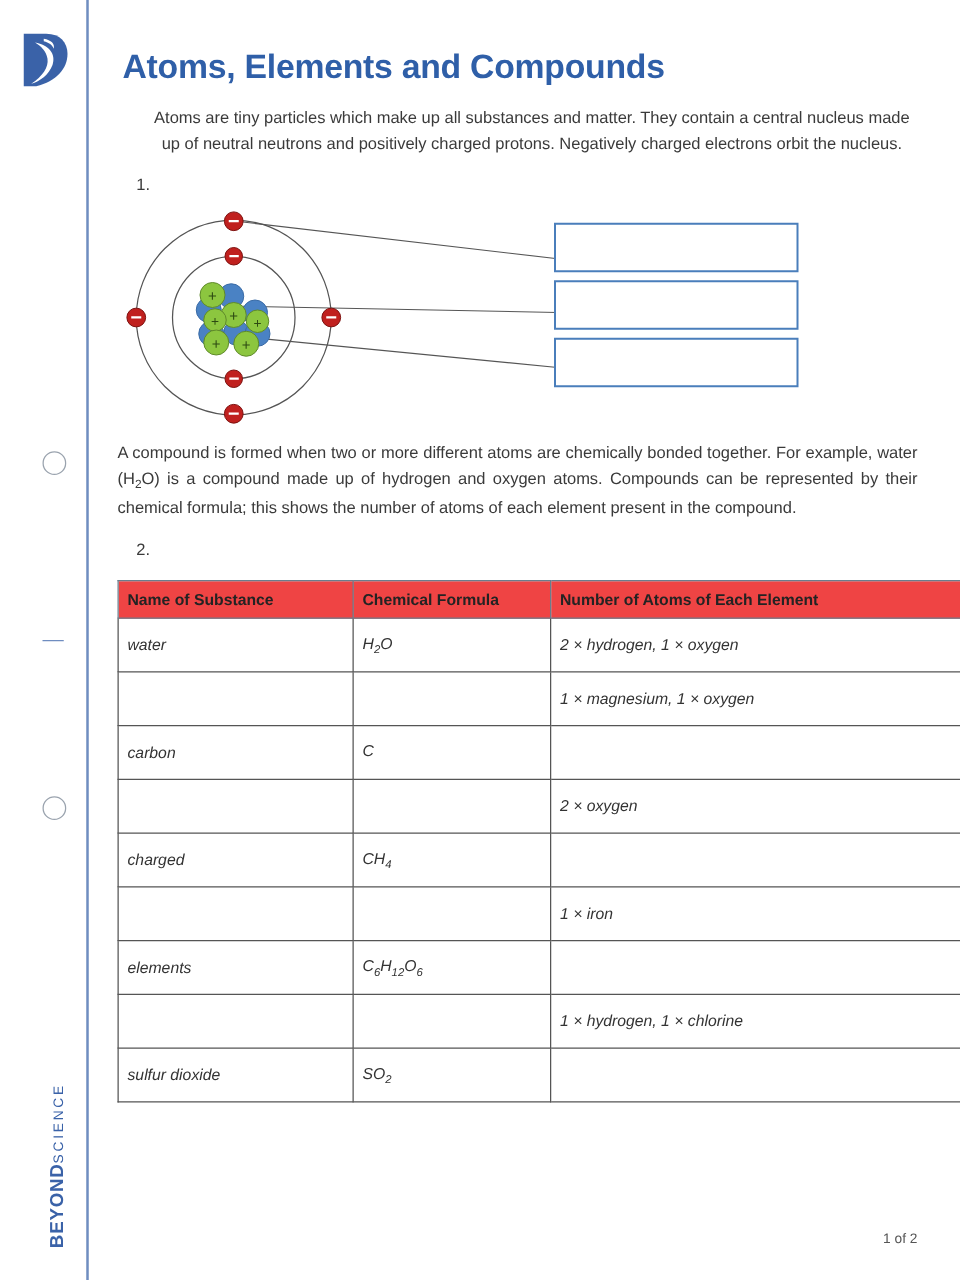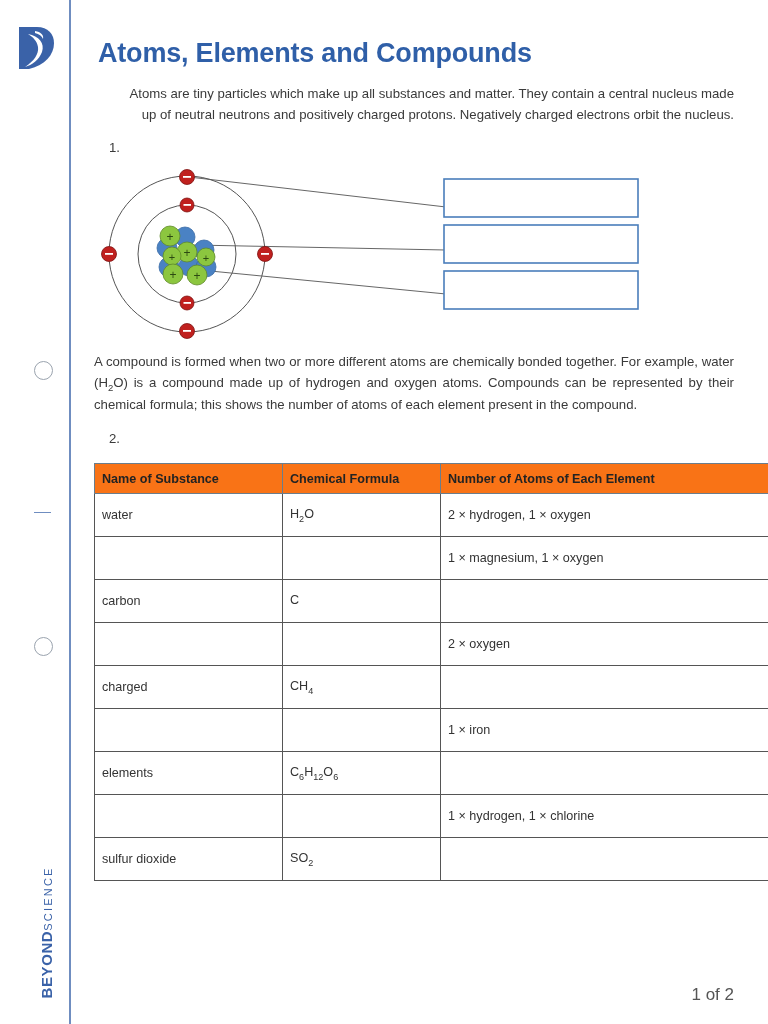--- a/index.html
+++ b/index.html
@@ -94,21 +94,21 @@
   }
 
   .body-para {
     margin: 0;
     padding-top: 11px;
     font-size: 13.2px;
     line-height: 1.55;
     color: #3a3a3a;
     text-align: justify;
   }
-  .body-para.first-intro { text-align: right; margin-left: 23px; }
+  .body-para.first-intro { text-align: center; margin-left: 23px; }
 
   .q-item {
     display: flex;
     padding-top: 13px;
     font-size: 13.2px;
     color: #3a3a3a;
     line-height: 1.55;
   }
   .q-num {
     width: 34px;
@@ -134,48 +134,49 @@
   }
 
   
   #substance-table {
     margin-top: 14px;
     border-collapse: collapse;
     width: 638px;
     table-layout: fixed;
   }
   #substance-table th {
-    background: #f97316;
+    background: #ef4444;
     border: 1px solid #6a7d8c;
     font-size: 12.6px;
     font-weight: bold;
     color: #232323;
     text-align: left;
     padding: 5px 7px;
     height: 19px;
   }
   #substance-table td {
     border: 1px solid #555555;
     font-size: 12.6px;
     color: #333333;
     padding: 6px 7px;
     height: 30px;
     vertical-align: middle;
+    font-style: italic;
   }
   .col-name { width: 173px; }
   .col-formula { width: 143px; margin-left: 40px; }
   .col-atoms { width: 322px; }
 
   #page-footer {
     position: absolute;
     left: 94px;
     top: 985px;
     width: 640px;
     text-align: right;
-    font-size: 17px;
+    font-size: 11px;
     color: #555555;
   }
 </style>
 </head>
 <body>
 
 <div id="left-rail">
   <div id="rail-line"></div>
 
   <div id="logo-b">

